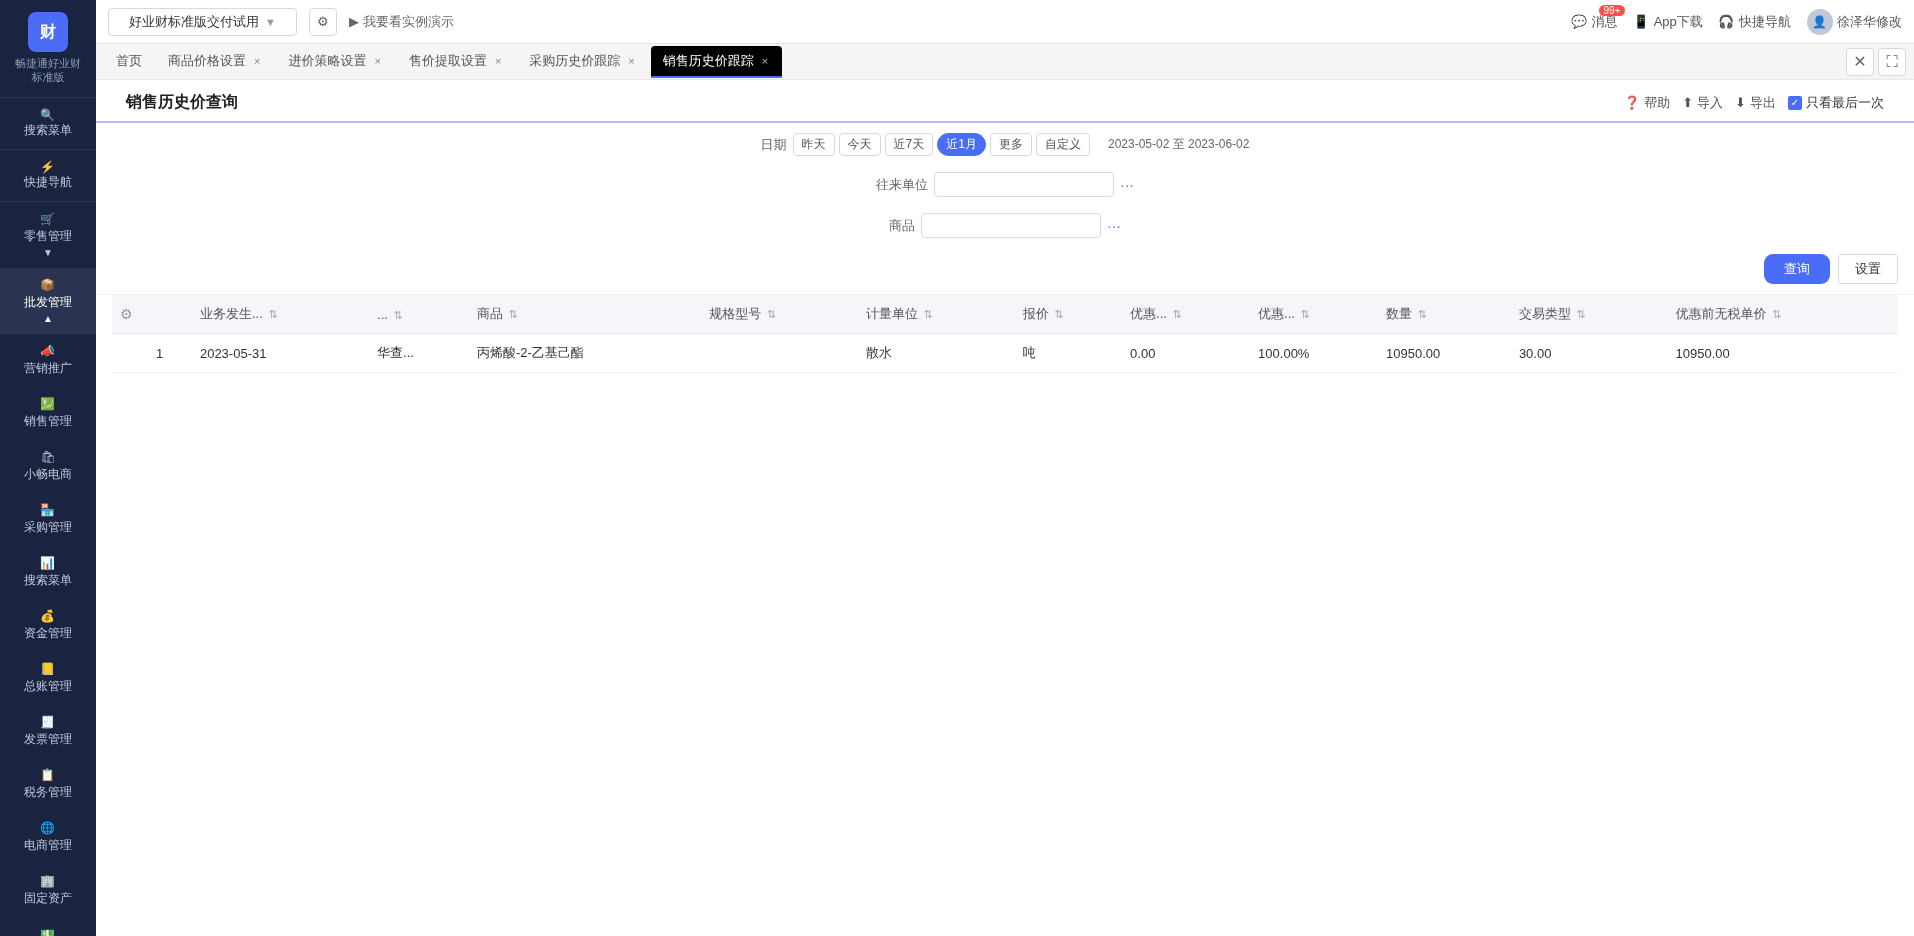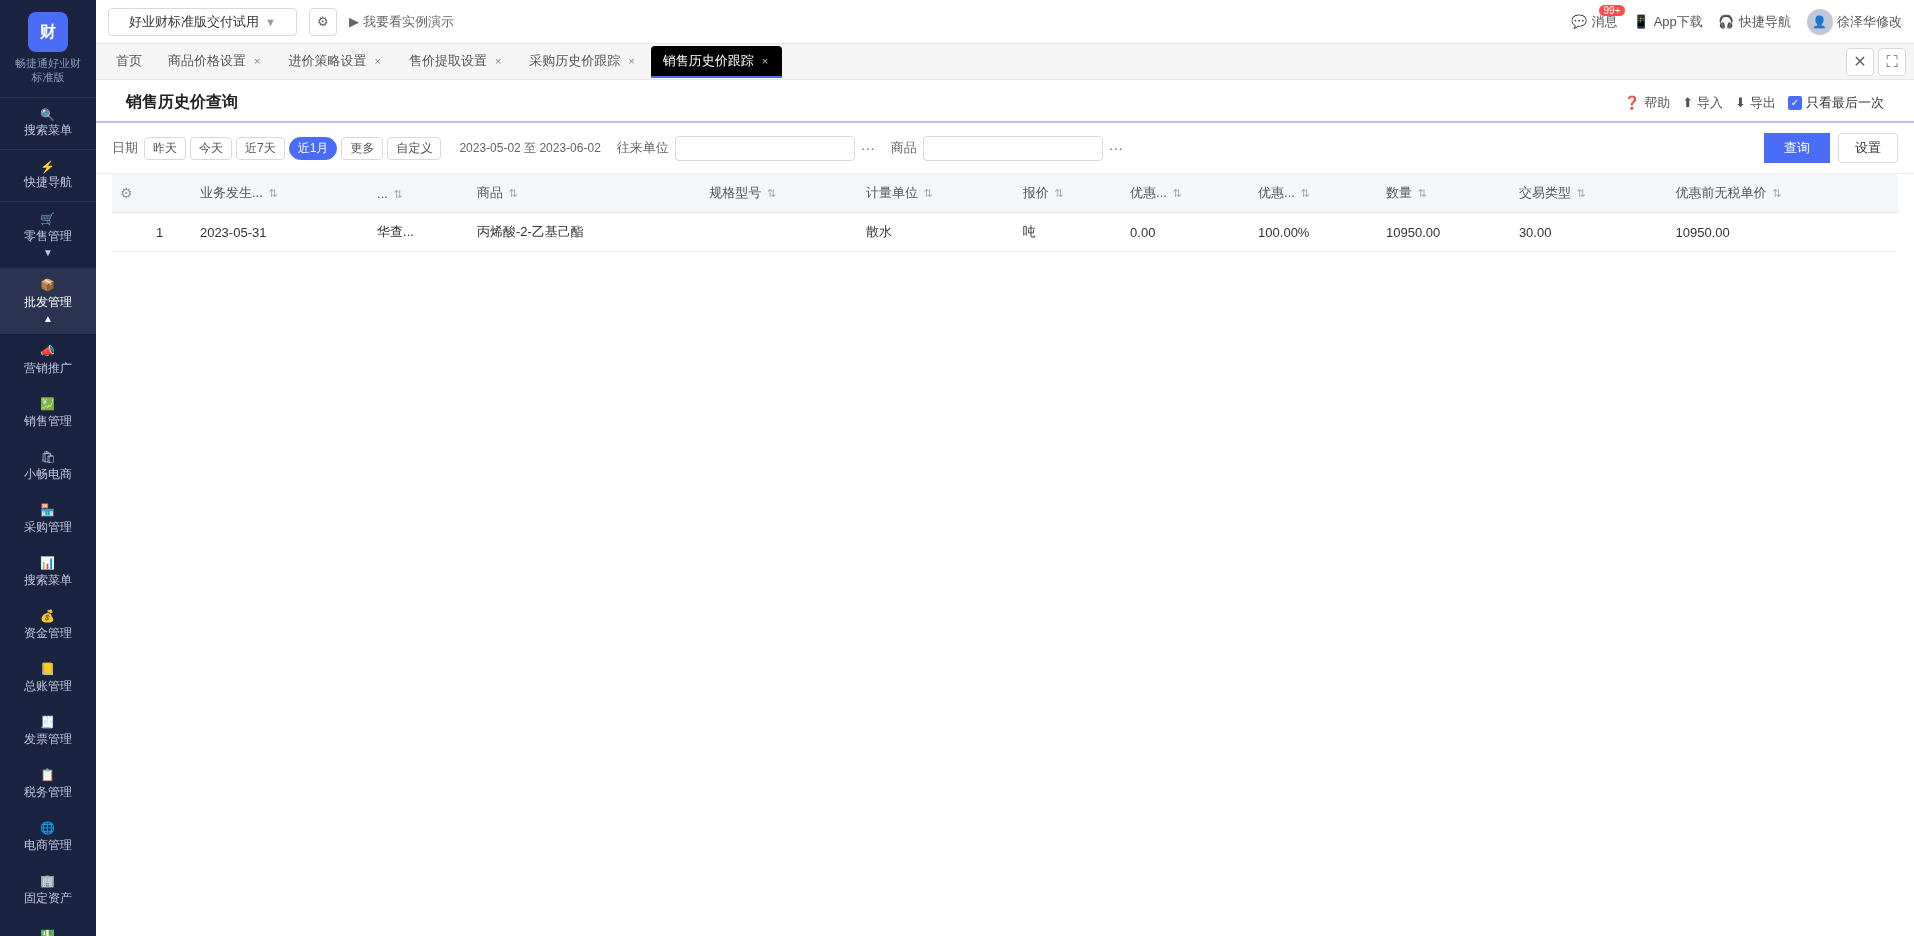--- a/index.html
+++ b/index.html
@@ -227,20 +227,21 @@
     }
 
     
     .filter-bar {
       display: flex;
       align-items: center;
       padding: 10px 16px;
       gap: 16px;
       border-bottom: 1px solid #f0f0f0;
       flex-wrap: wrap;
+      flex-direction: column;
     }
     .filter-group {
       display: flex;
       align-items: center;
       gap: 6px;
     }
     .filter-label {
       color: #666; font-size: 13px;
     }
     .date-buttons {
@@ -285,21 +286,21 @@
     .filter-right {
       margin-left: auto;
       display: flex;
       align-items: center;
       gap: 8px;
     }
     .btn-primary {
       background: #4a6cf7;
       color: white;
       border: none;
-      border-radius: 0;
+      border-radius: 9px;
       padding: 6px 20px;
       font-size: 13px;
       cursor: pointer;
       font-family: inherit;
     }
     .btn-default {
       background: #fff;
       color: #333;
       border: 1px solid #d9d9d9;
       border-radius: 4px;

